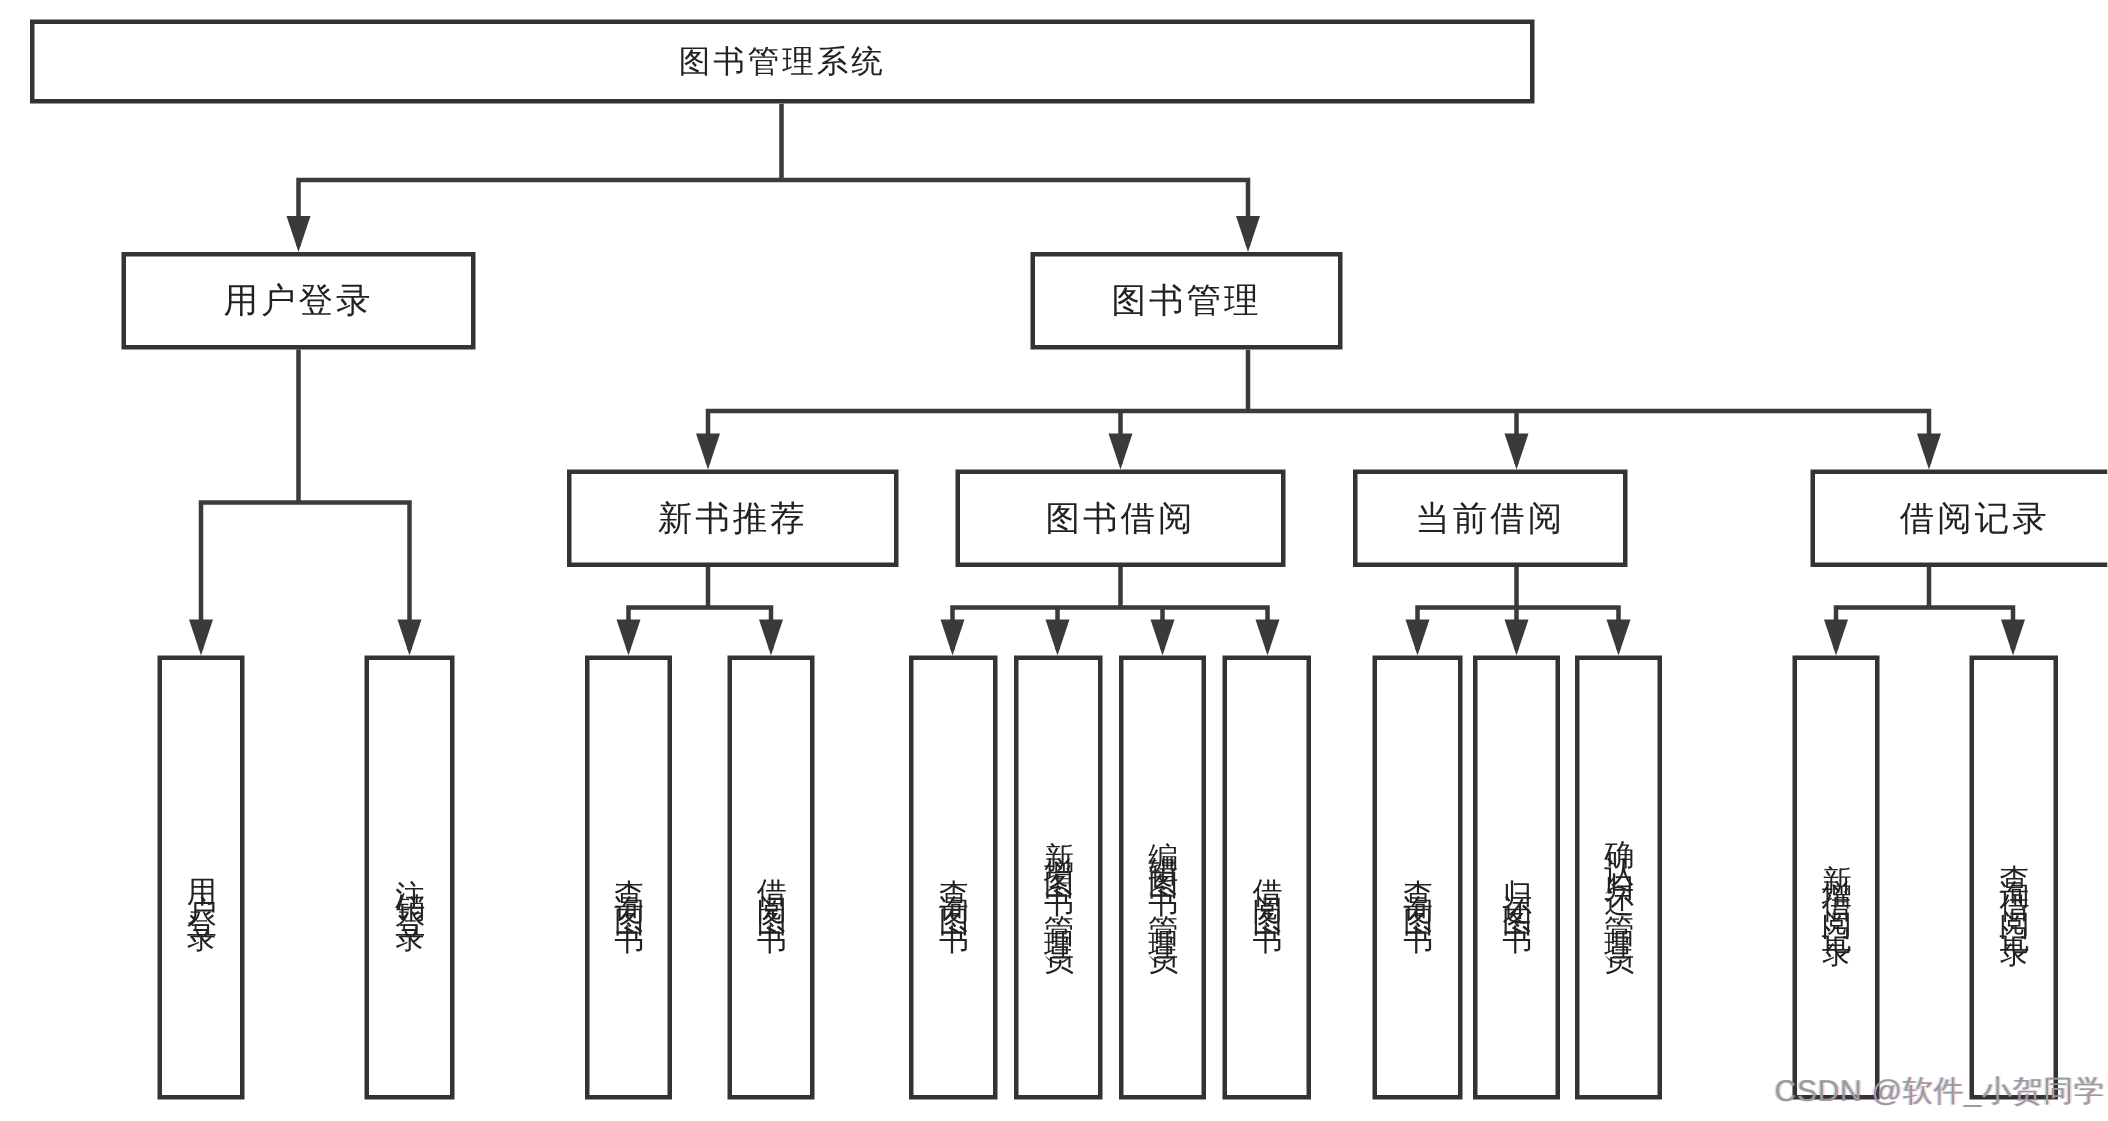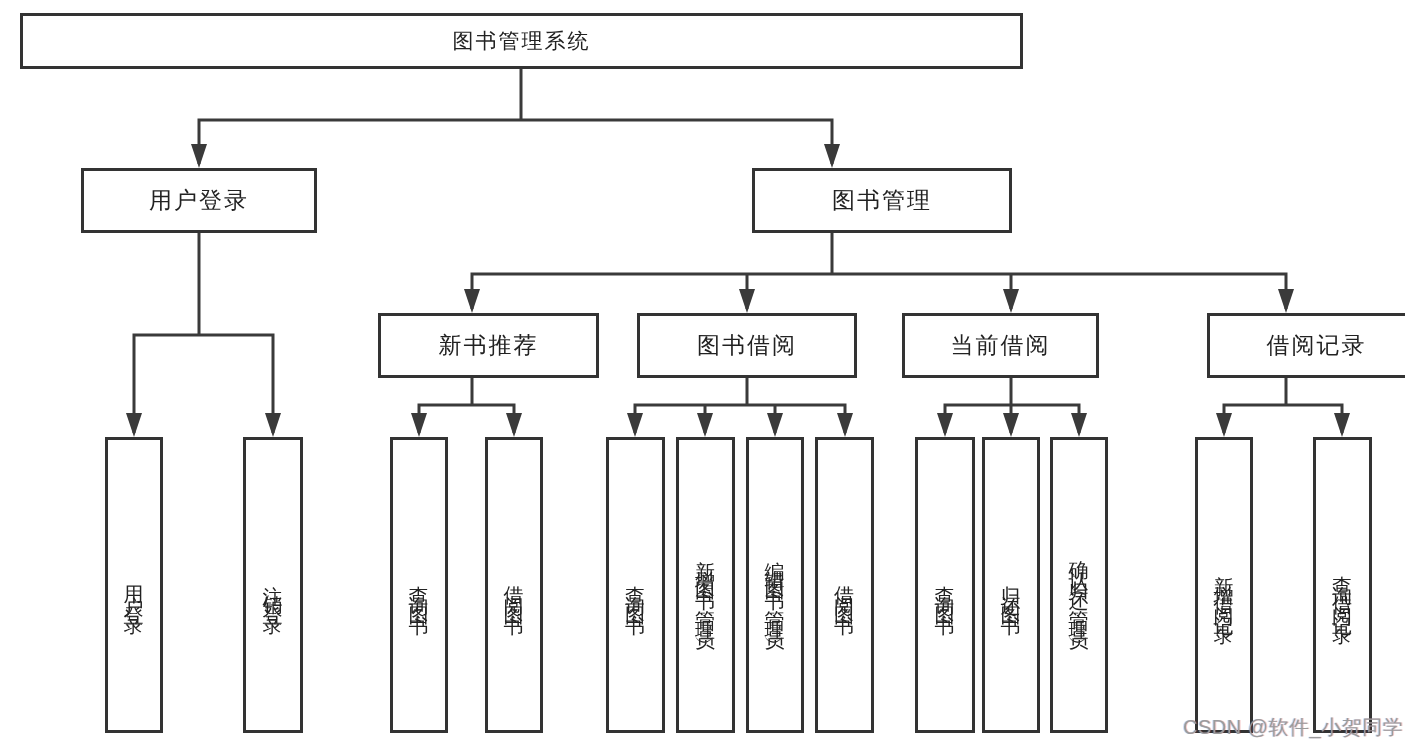--- a/index.html
+++ b/index.html
@@ -18,21 +18,21 @@
     box-sizing:border-box;
     display:flex;align-items:center;justify-content:center;
     color:#222222;
     z-index:2;
   }
   .root-box{left:20px;top:13px;width:1003px;height:56px;}
   .root-box .hlabel{font-size:21px;text-align:center;}
   .lvl-box{height:65px;}
   .hlabel{letter-spacing:2px;white-space:nowrap;font-size:23px;color:#222222;}
   .lvl2-a{left:81px;top:168px;width:236px;}
-  .lvl2-b{left:752px;top:168px;width:260px;}
+  .lvl2-b{left:687px;top:168px;width:208px;}
   .lvl3{top:313px;}
   .leaf{top:437px;height:296px;}
   .vtext{
     writing-mode:vertical-rl;
     text-orientation:mixed;
     font-size:20px;
     letter-spacing:10px;
     line-height:1;
     padding-top:10px;
     white-space:nowrap;
@@ -104,21 +104,21 @@
   <div class="node lvl-box lvl2-b">
     <span class="hlabel">图书管理</span>
   </div>
 
   <div class="node lvl-box lvl3" style="left:362px;width:221px;margin-left:16px;">
     <span class="hlabel">新书推荐</span>
   </div>
   <div class="node lvl-box lvl3" style="left:637px;width:220px;align-items:center;">
     <span class="hlabel">图书借阅</span>
   </div>
-  <div class="node lvl-box lvl3" style="left:902px;width:197px;">
+  <div class="node lvl-box lvl3" style="left:902px;width:183px;">
     <span class="hlabel">当前借阅</span>
   </div>
   <div class="node lvl-box lvl3" style="left:1177px;width:219px;margin-left:30px;">
     <span class="hlabel">借阅记录</span>
   </div>
 
   <div class="node leaf" style="left:105px;width:58px;">
     <span class="vtext">用户登录</span>
   </div>
   <div class="node leaf" style="left:243px;width:60px;">

